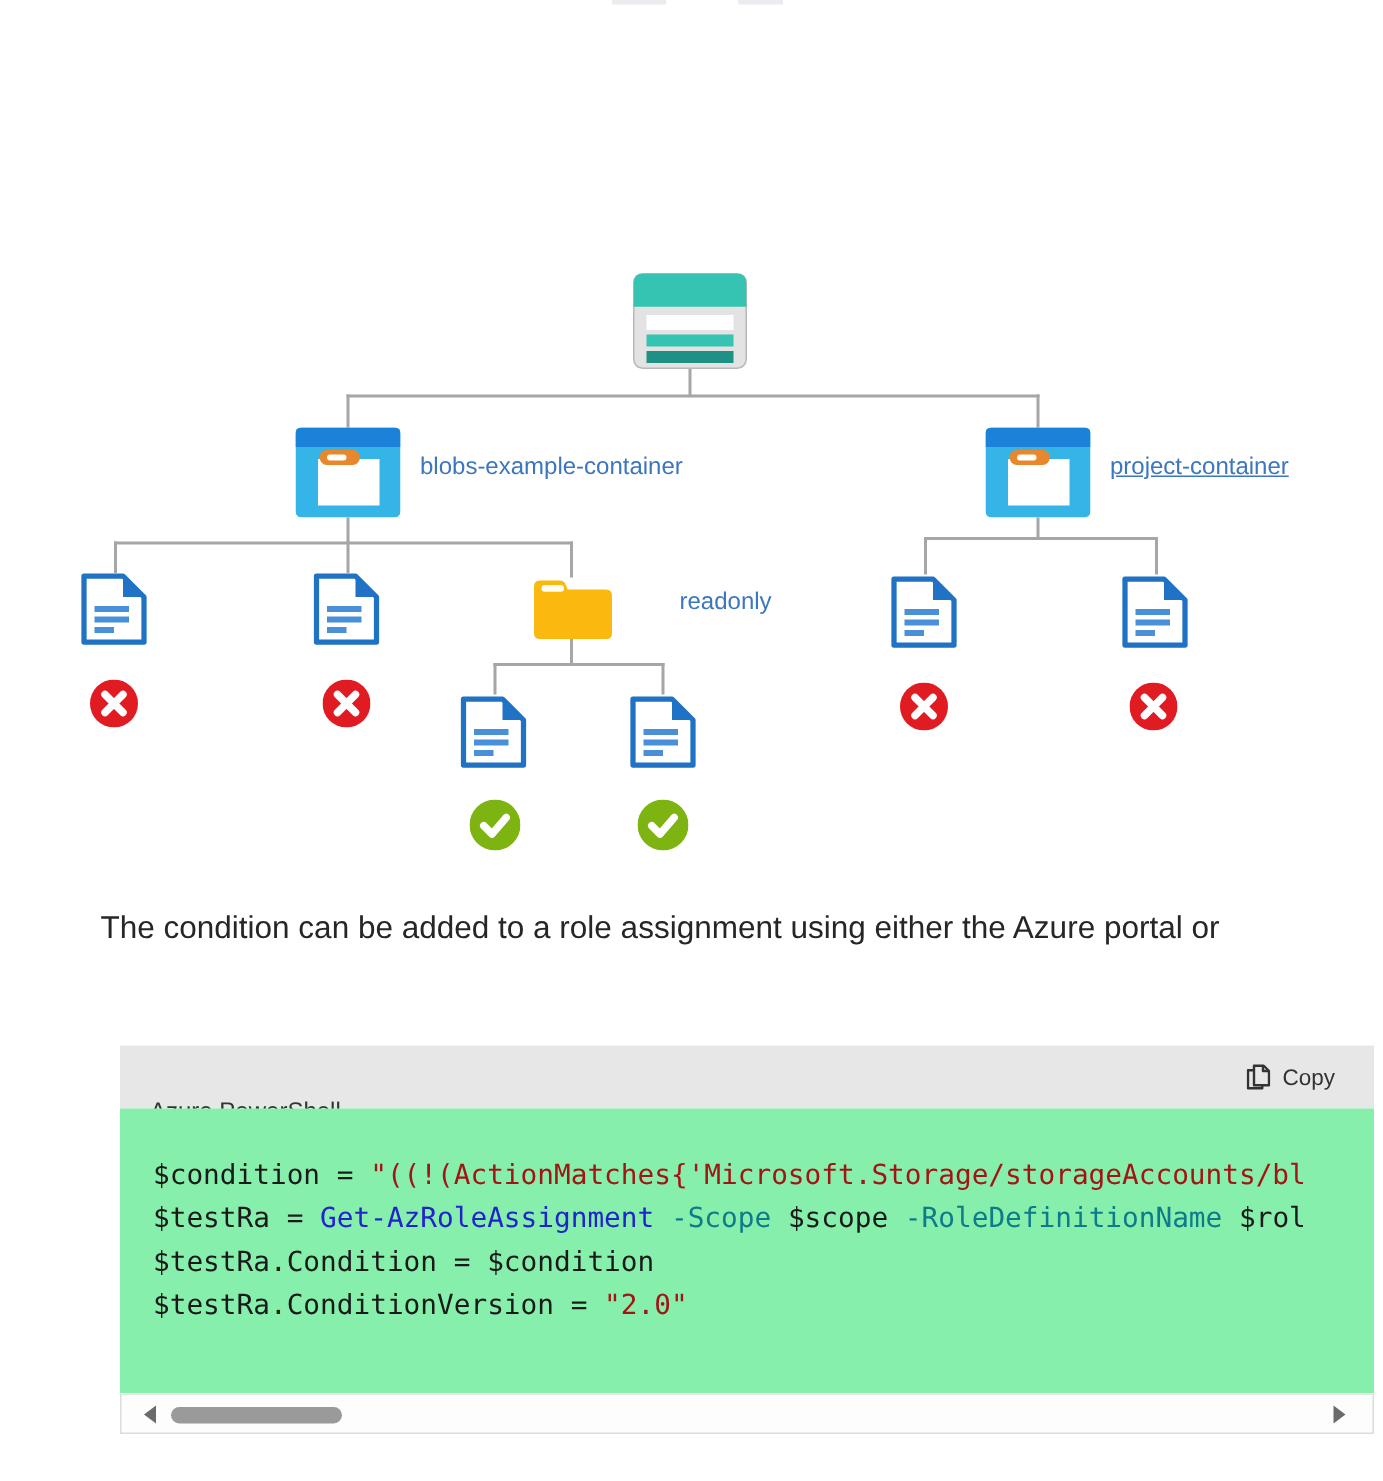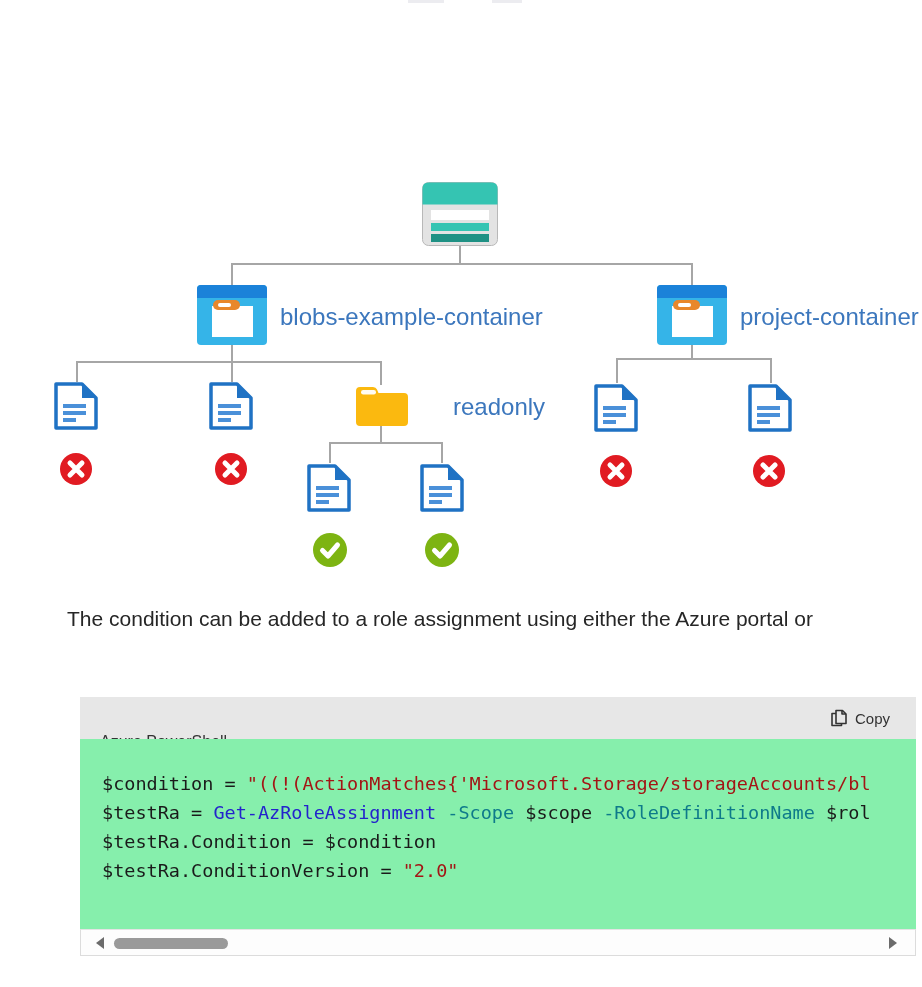--- a/index.html
+++ b/index.html
@@ -2,21 +2,21 @@
 <html><head>
 <meta charset="utf-8">
 <style>
   html,body{margin:0;padding:0;background:#fff;}
   #page{position:relative;width:922px;height:987px;background:#fff;overflow:hidden;
         font-family:"Liberation Sans",sans-serif;}
 
   
   .abs{position:absolute;}
   .line{position:absolute;background:#a6a6a6;}
-  .node-label{position:absolute;color:#3c77bd;font-size:24px;white-space:nowrap;}
+  .node-label{position:absolute;color:#3c77bd;font-size:16px;white-space:nowrap;}
 
   
   .para-line{position:absolute;left:55px;color:#262626;font-size:21px;white-space:nowrap;margin-left:12px;}
 
   
   #code-block{position:absolute;left:80px;top:697px;width:836px;height:260px;}
   #code-header{position:absolute;left:0;top:0;width:100%;height:42px;background:#e7e7e7;
                box-sizing:border-box;display:flex;align-items:center;justify-content:space-between;
                padding:0 20px;}
   #code-lang{color:#333;font-size:16px;margin-top:48px;}
@@ -85,21 +85,21 @@
   </svg>
   <div class="node-label" style="left:280px;top:303px;">blobs-example-container</div>
 
   <svg class="abs" style="left:657px;top:285px;" width="70" height="60" viewBox="0 0 70 60">
     <rect width="70" height="60" rx="4" fill="#35b4e8"></rect>
     <path d="M4 0 h62 q4 0 4 4 v9 h-70 v-9 q0-4 4-4 z" fill="#1b82d9"></path>
     <rect x="15" y="21" width="41" height="31" fill="#ffffff"></rect>
     <rect x="16" y="15" width="27" height="10" rx="5" fill="#e8872b"></rect>
     <rect x="21" y="18" width="13" height="4" rx="2" fill="#ffffff"></rect>
   </svg>
-  <div class="node-label" style="left:740px;top:303px;">project-container</div>
+  <div class="node-label" style="left:740px;top:303px;text-decoration:underline;">project-container</div>
 
   <svg class="abs" style="left:53px;top:381px;" width="46" height="50" viewBox="0 0 46 50">
     <path d="M3 3 h26 l14 14 v30 h-40 z" fill="#fff" stroke="#1f72c4" stroke-width="3.5" stroke-linejoin="round"></path>
     <path d="M29 3 l14 14 h-14 z" fill="#1f72c4"></path>
     <rect x="10" y="23" width="23" height="4" fill="#4a90d9"></rect>
     <rect x="10" y="30" width="23" height="4" fill="#4a90d9"></rect>
     <rect x="10" y="37" width="13" height="4" fill="#4a90d9"></rect>
   </svg>
   <svg class="abs" style="left:208px;top:381px;" width="46" height="50" viewBox="0 0 46 50">
     <path d="M3 3 h26 l14 14 v30 h-40 z" fill="#fff" stroke="#1f72c4" stroke-width="3.5" stroke-linejoin="round"></path>

